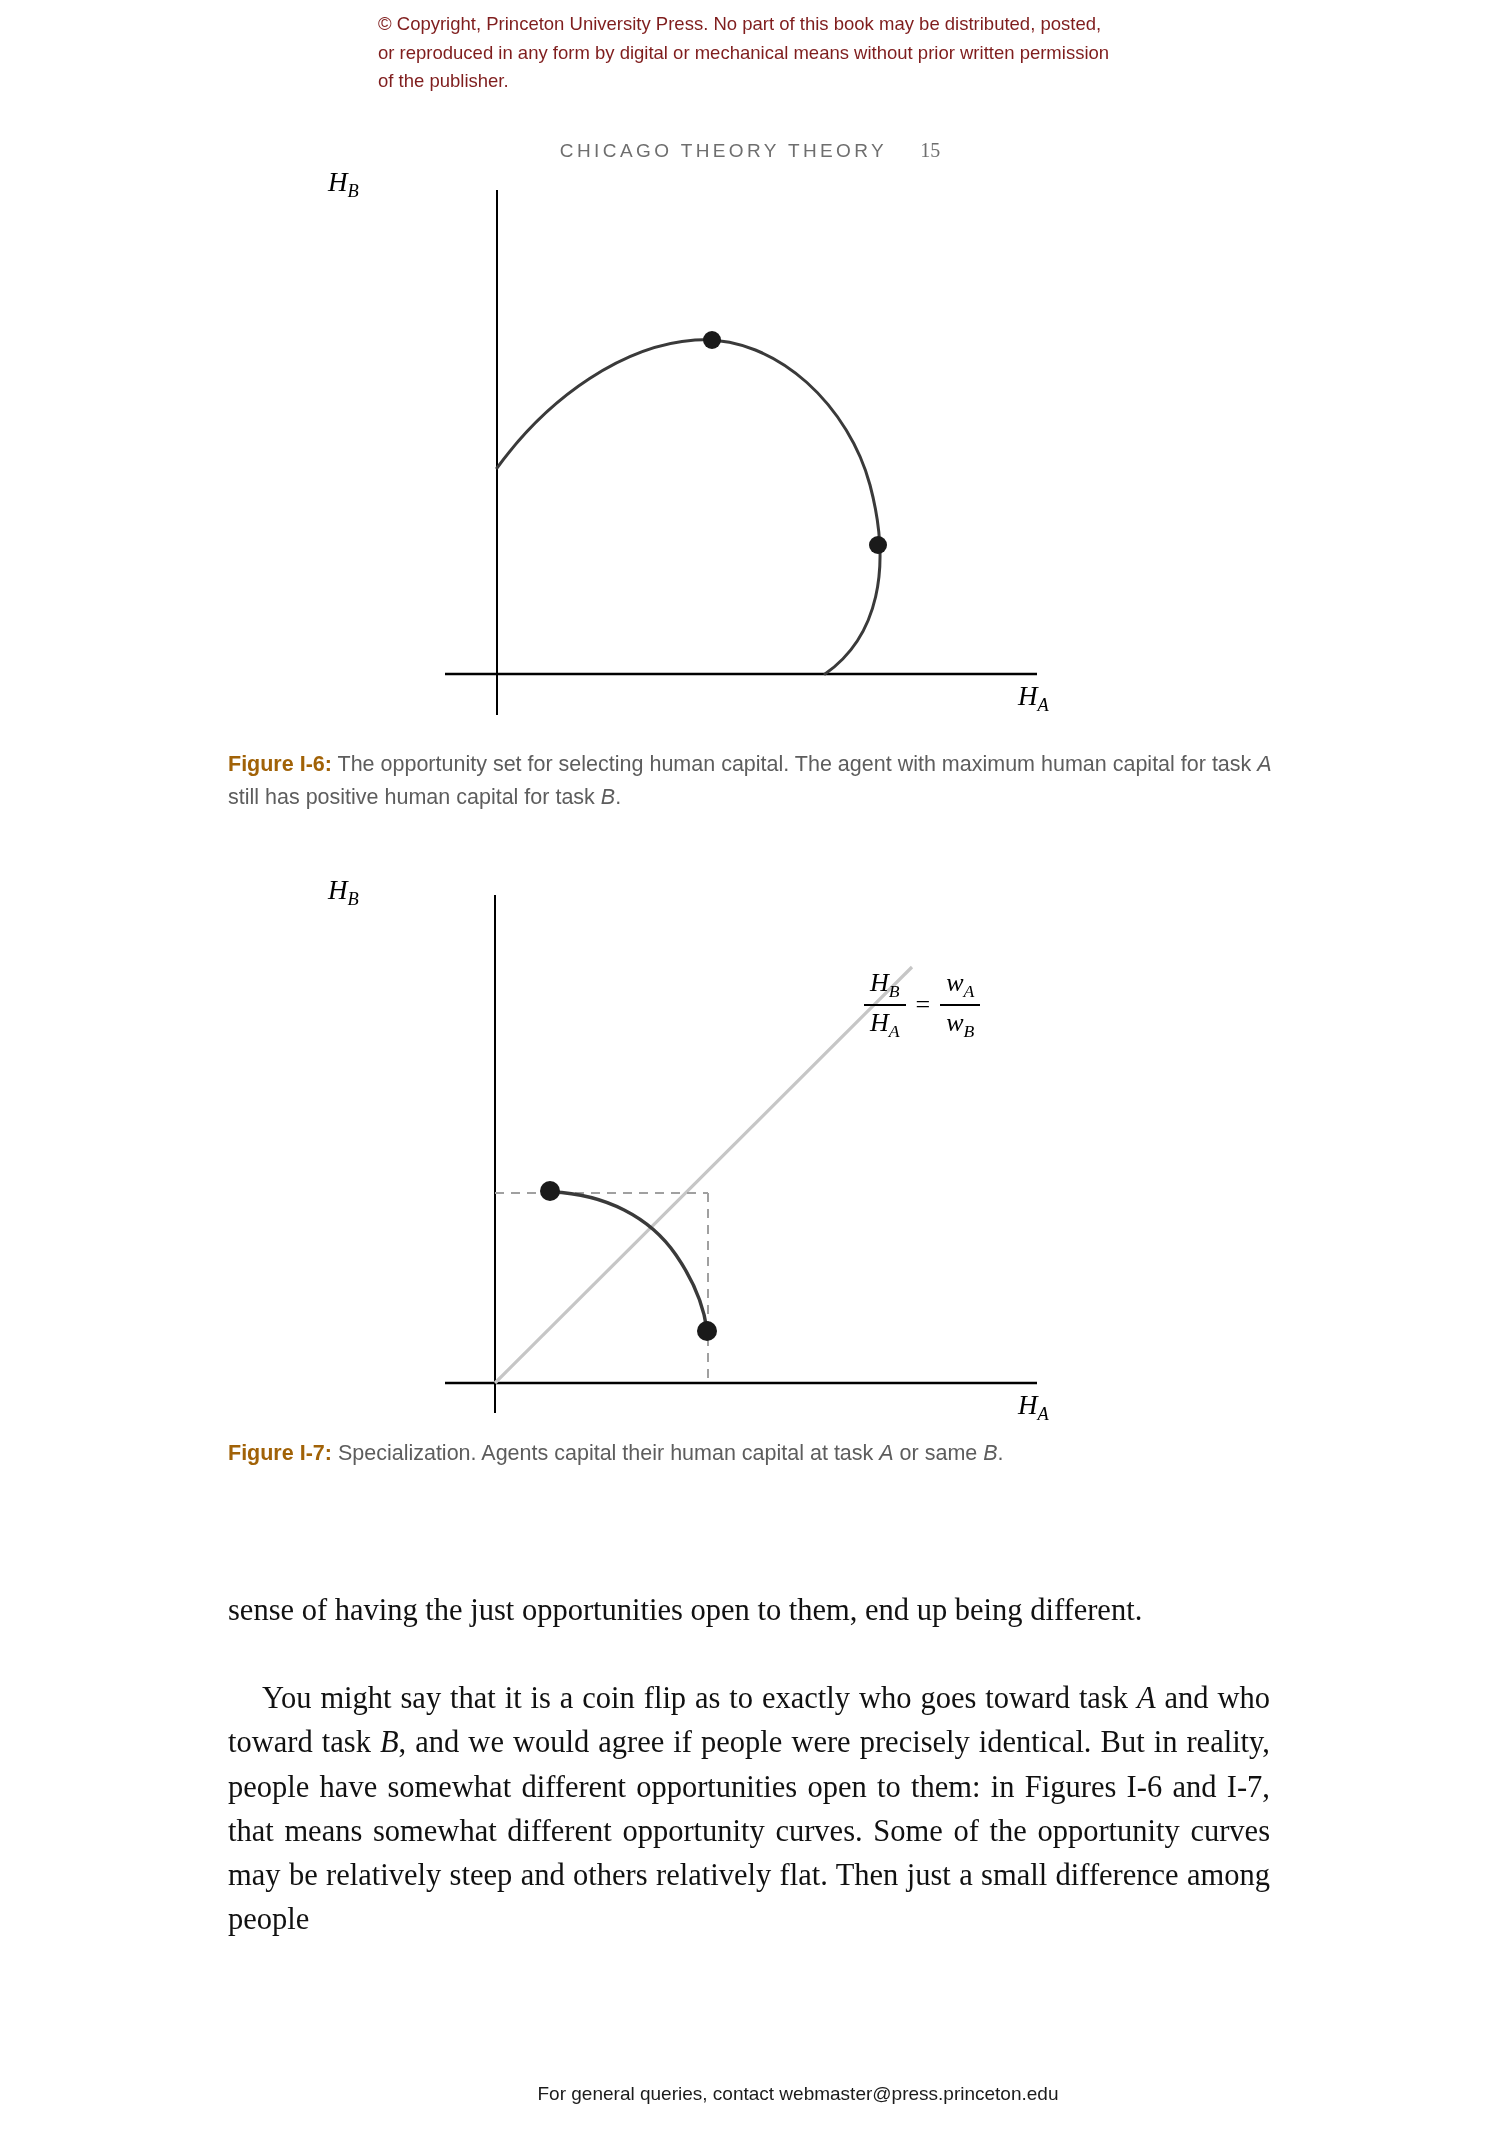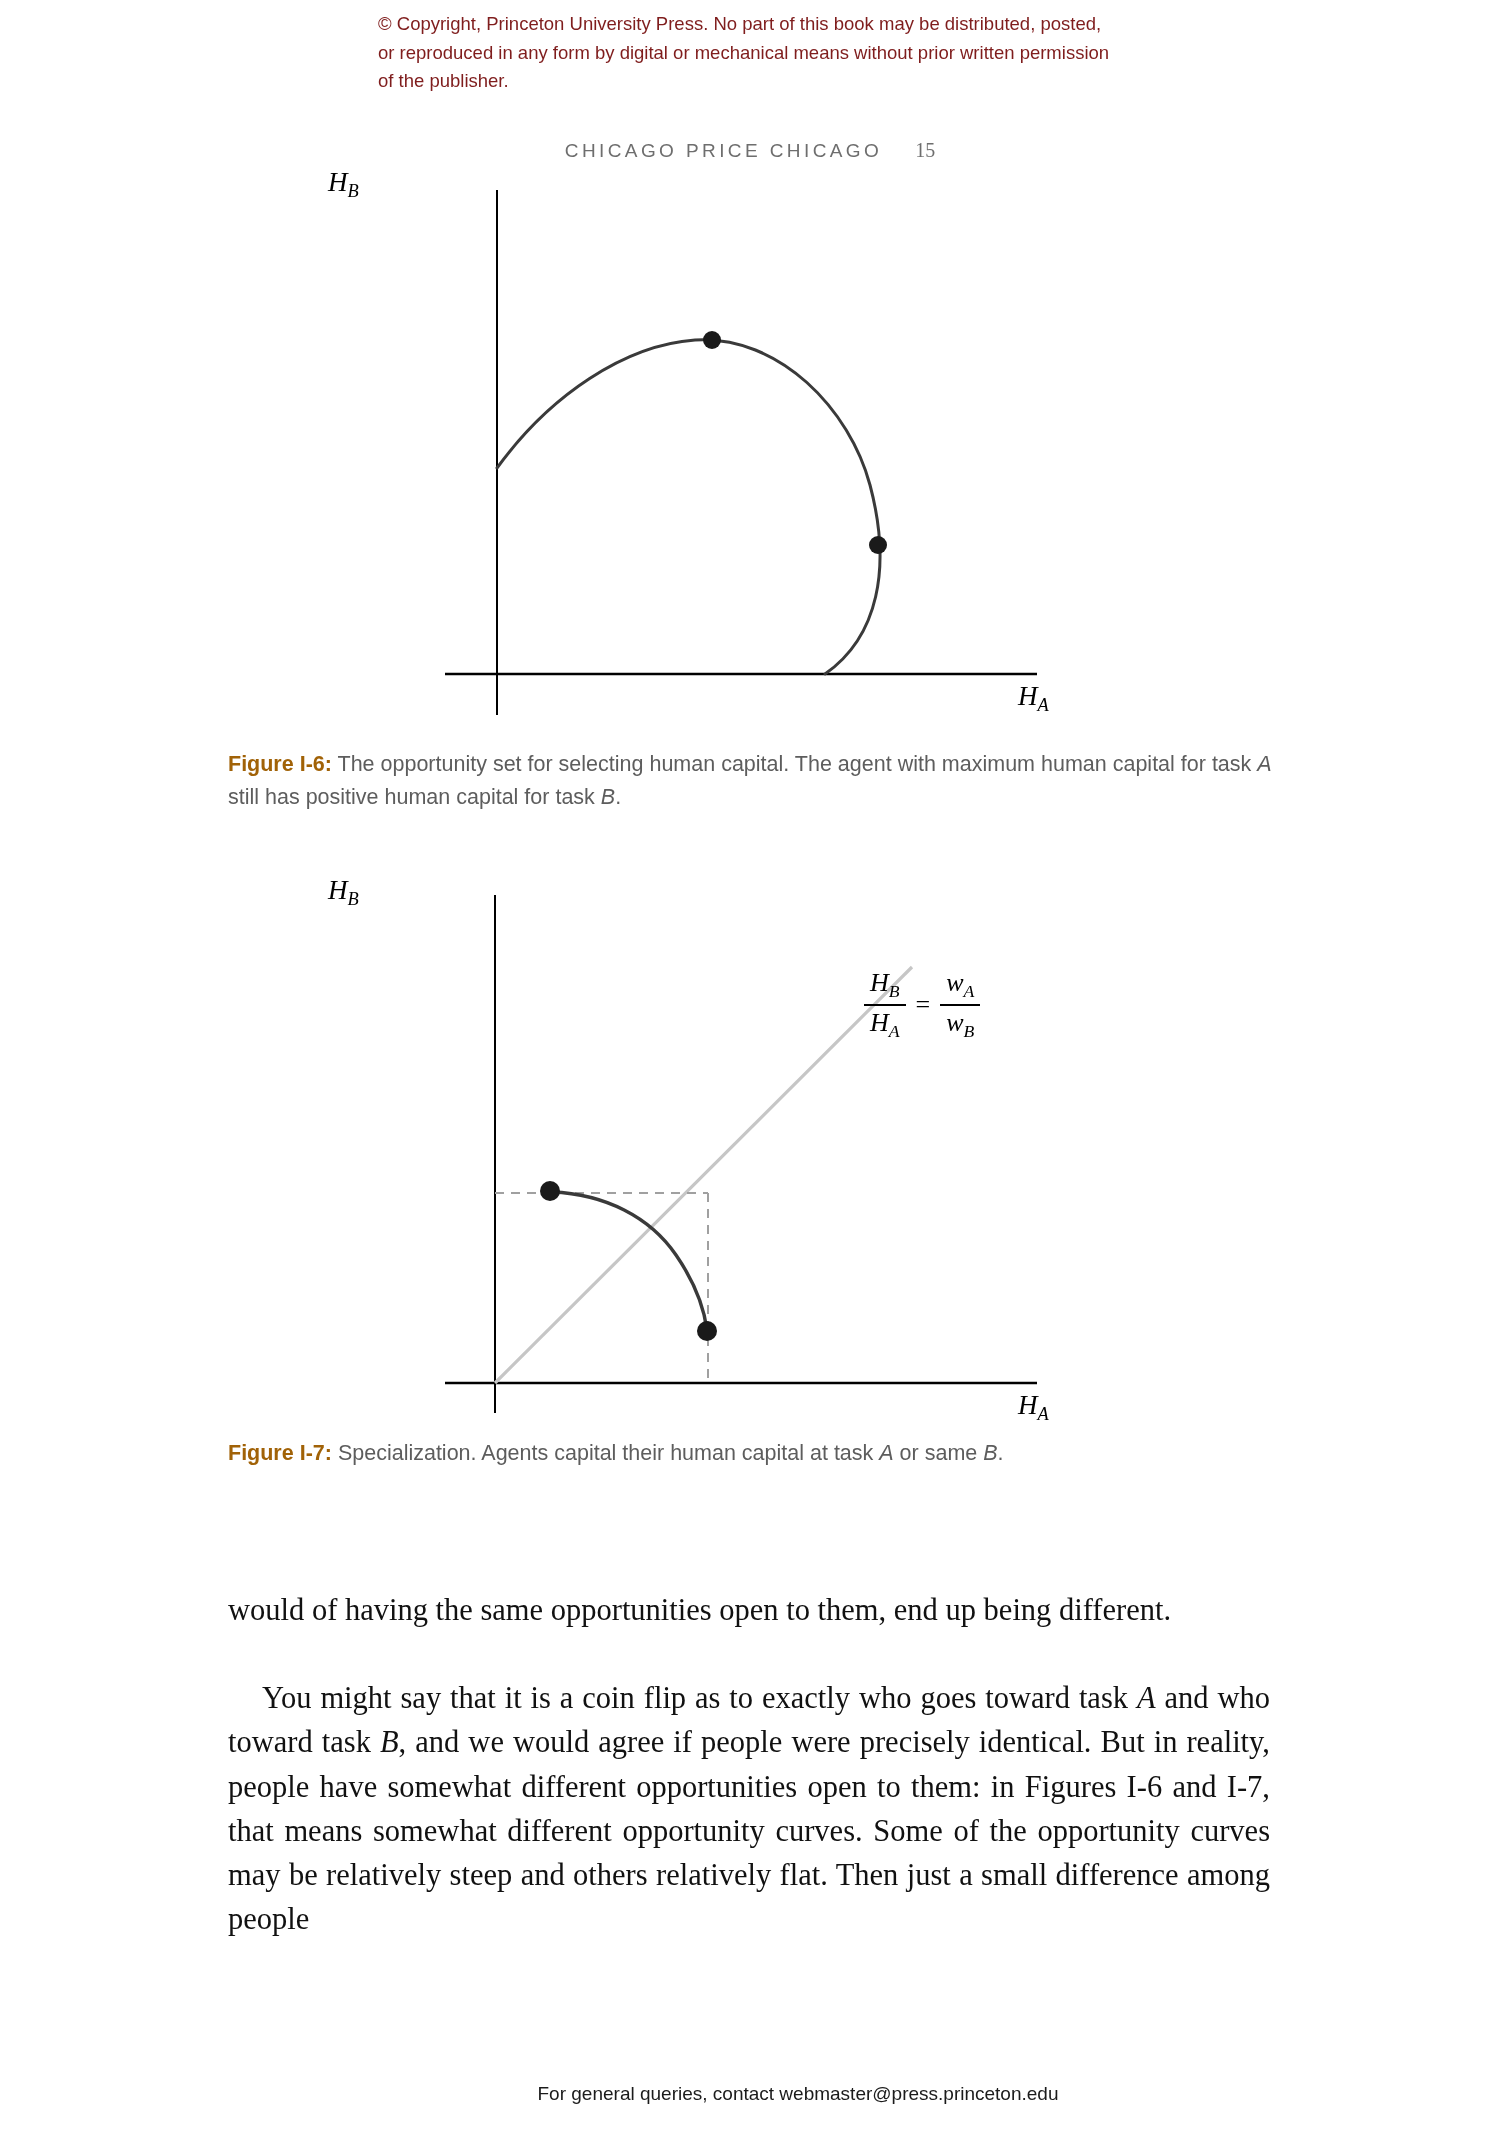--- a/index.html
+++ b/index.html
@@ -148,21 +148,21 @@
     color: #1b1b1b;
     margin-left: 48px;
   }
 </style>
 </head>
 <body>
 
 <div class="copyright">© Copyright, Princeton University Press. No part of this book may be distributed, posted, or reproduced in any form by digital or mechanical means without prior written permission of the publisher.</div>
 
 <div class="runhead">
-  <span>CHICAGO PRICE CHICAGO</span><span class="pageno">15</span>
+  <span>CHICAGO THEORY THEORY</span><span class="pageno">15</span>
 </div>
 
 <div class="figure-box" id="figure-1">
   <svg width="700" height="540" viewBox="0 0 700 540">
 
     <line x1="97" y1="5" x2="97" y2="530" stroke="#000" stroke-width="2"></line>
 
     <line x1="45" y1="489" x2="637" y2="489" stroke="#000" stroke-width="2.4"></line>
 
     <path d="M 97,283 C 150,210 225,160 295,155 C 380,150 450,225 470,300 C 492,383 478,452 425,489" fill="none" stroke="#3a3a3a" stroke-width="3" stroke-linecap="round"></path>
@@ -218,19 +218,19 @@
     <span class="num"><span>w</span><sub>A</sub></span>
     <span class="bar"></span>
     <span class="den"><span>w</span><sub>B</sub></span>
   </span>
 </div>
 
 <div class="caption" id="caption-2">
   <span class="figlabel">Figure I-7:</span><span> Specialization. Agents capital their human capital at task </span><i>A</i><span> or same </span><i>B</i><span>.</span>
 </div>
 
-<div class="bodytext" id="para-1">would of having the same opportunities open to them, end up being different.</div>
+<div class="bodytext" id="para-1">sense of having the just opportunities open to them, end up being different.</div>
 
 <div class="bodytext" id="para-2">
   <span>You might say that it is a coin flip as to exactly who goes toward task </span><i>A</i><span> and who toward task </span><i>B</i><span>, and we would agree if people were precisely identical. But in reality, people have somewhat different opportunities open to them: in Figures I-6 and I-7, that means somewhat different opportunity curves. Some of the opportunity curves may be relatively steep and others relatively flat. Then just a small difference among people</span>
 </div>
 
 <div class="footer">For general queries, contact webmaster@press.princeton.edu</div>
 
 </body></html>

